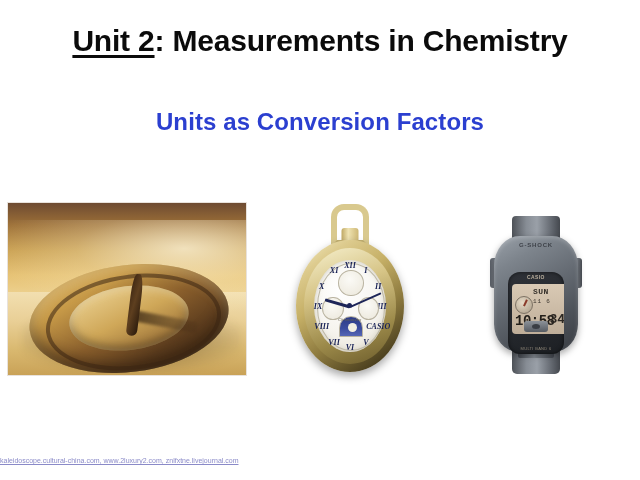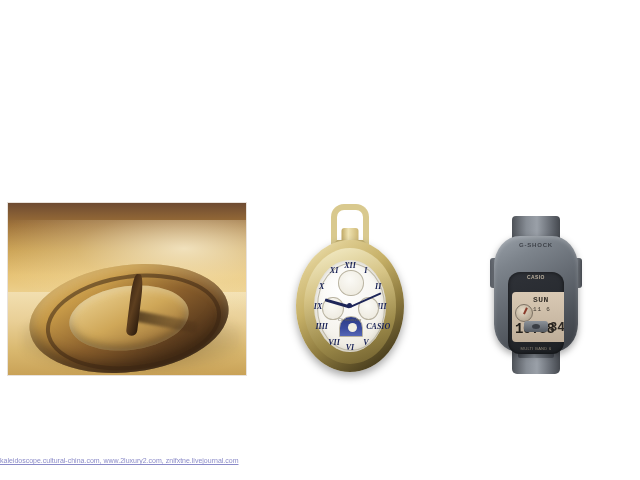--- a/index.html
+++ b/index.html
@@ -233,21 +233,21 @@
     color: #3e4249; letter-spacing: 0.8px;
   }
   #gshock .face {
     position: absolute; left: 14px; top: 36px; width: 56px; height: 82px;
     border-radius: 12px;
     background: linear-gradient(160deg, #2f3238 0%, #25282d 60%, #1c1f23 100%);
     box-shadow: inset 0 0 4px rgba(0,0,0,0.6);
     overflow: hidden;
   }
   #gshock .lcd {
-    position: absolute; left: 4px; top: 20px; width: 56px; height: 50px;
+    position: absolute; left: 4px; top: 12px; width: 56px; height: 50px;
     border-radius: 4px;
     background: linear-gradient(180deg, #d9c9b4 0%, #cdbda8 45%, #bfae99 100%);
   }
   #gshock .casio {
     position: absolute; left: 0; top: 2px; width: 100%;
     text-align: center; font-size: 5px; font-weight: bold; color: #b9ae9c;
     letter-spacing: 0.4px;
   }
   #gshock .lcd-day {
     position: absolute; left: 21px; top: 3px; font-size: 8px; font-weight: bold;
@@ -301,21 +301,25 @@
     text-decoration: underline;
     white-space: nowrap;
     font-family: "Liberation Sans", sans-serif;
   }
 </style>
 </head>
 <body>
 
 <div id="slide">
 
-
+  <div id="title">
+    <span class="underlined">Unit 2</span><span>: Measurements in Chemistry</span>
+  </div>
+
+  <div id="subtitle">Units as Conversion Factors</div>
 
   <div class="pic" id="sundial">
     <div class="sky"></div>
     <div class="ground"></div>
     <div class="haze"></div>
     <div class="dial-shadow"></div>
     <div class="dial-outer">
       <div class="dial-ring"></div>
       <div class="dial-inner"></div>
       <div class="gnomon-shade"></div>
@@ -332,21 +336,21 @@
           <div class="chapter"></div>
 
           <span class="numeral" style="left:50%;  top:6%;">XII</span>
           <span class="numeral" style="left:72%;  top:11%;">I</span>
           <span class="numeral" style="left:89%;  top:28%;">II</span>
           <span class="numeral" style="left:94%;  top:50%;">III</span>
           <span class="numeral" style="left:89%;  top:72%;">CASIO</span>
           <span class="numeral" style="left:72%;  top:89%;">V</span>
           <span class="numeral" style="left:50%;  top:94%;">VI</span>
           <span class="numeral" style="left:28%;  top:89%;">VII</span>
-          <span class="numeral" style="left:11%;  top:72%;">IIII</span>
+          <span class="numeral" style="left:11%;  top:72%;">VIII</span>
           <span class="numeral" style="left:6%;   top:50%;">IX</span>
           <span class="numeral" style="left:11%;  top:28%;">X</span>
           <span class="numeral" style="left:28%;  top:11%;">XI</span>
 
           <div class="subdial sd-top"></div>
           <div class="subdial sd-left"></div>
           <div class="subdial sd-right"></div>
           <div class="moon"></div>
           <div class="brand">Chronometre</div>
 

